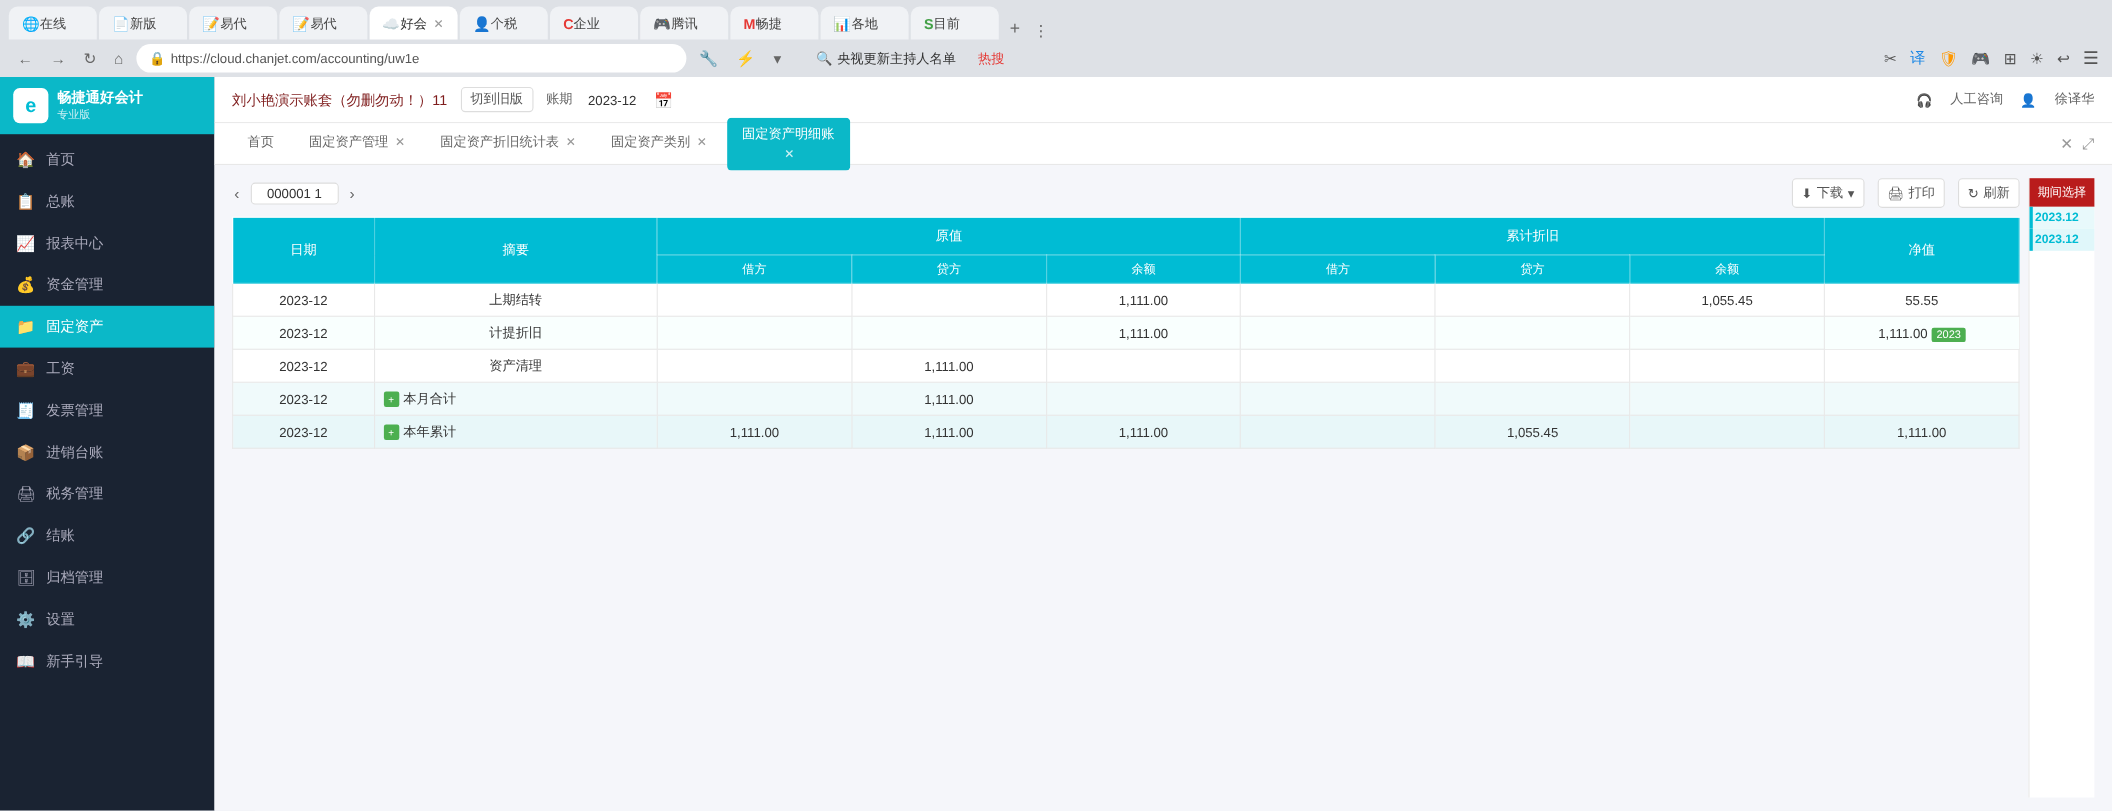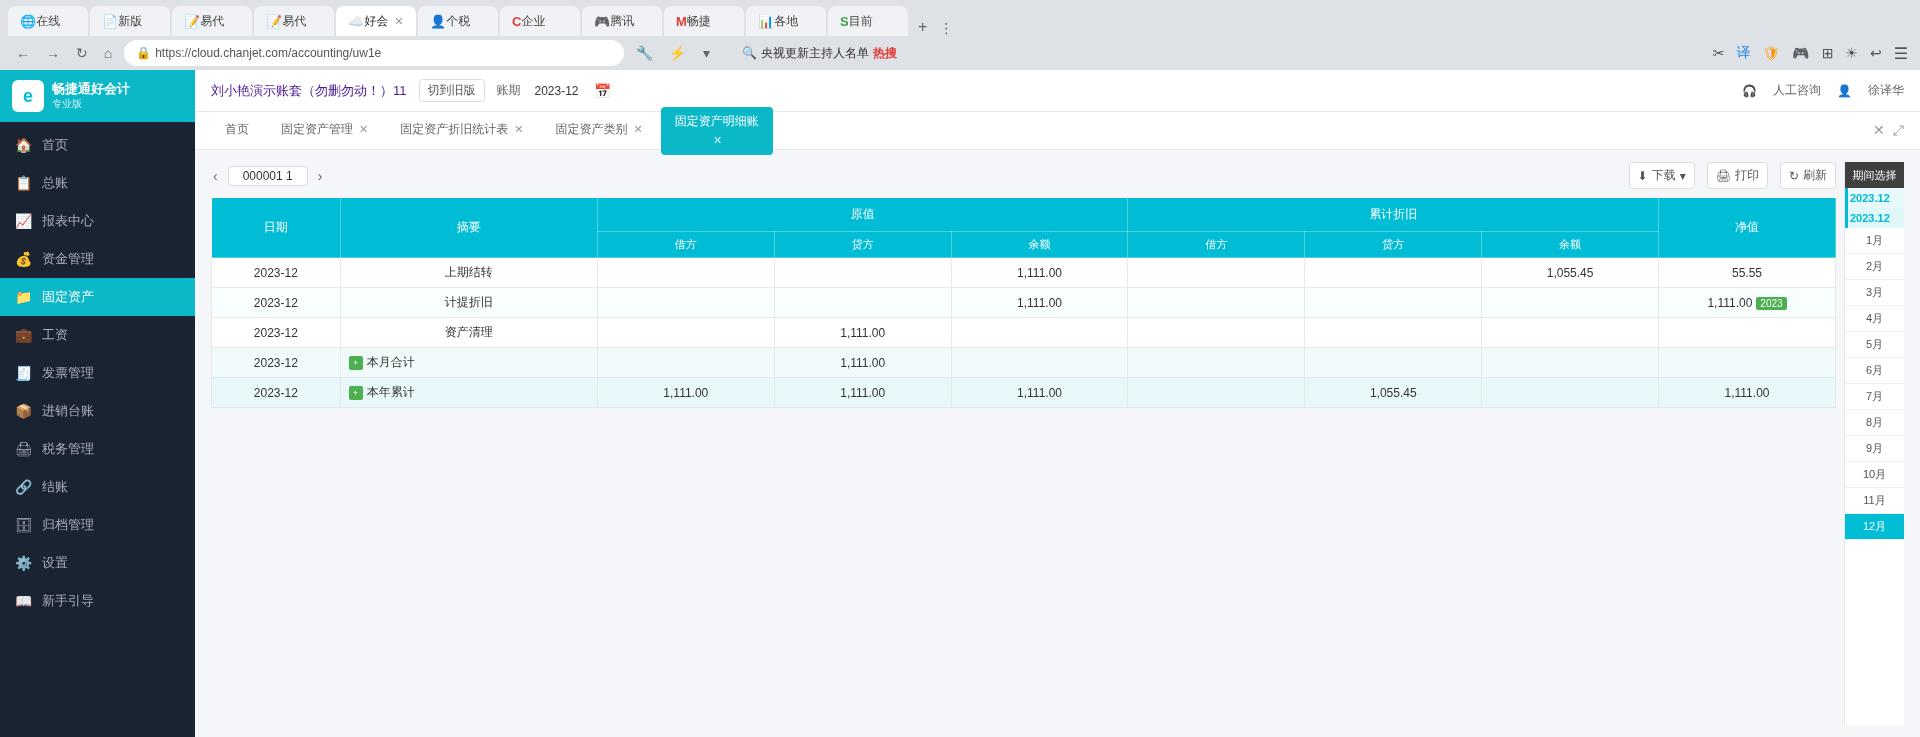--- a/index.html
+++ b/index.html
@@ -32,21 +32,21 @@
     .nav-item { display: flex; align-items: center; padding: 10px 16px; cursor: pointer; color: #aab; font-size: 13px; gap: 10px; }
     .nav-item.active { background: #0bb8c8; color: #fff; }
     .nav-icon { width: 16px; height: 16px; display: flex; align-items: center; justify-content: center; font-size: 14px; }
 
     
     .main-content { flex: 1; background: #f5f6fa; display: flex; flex-direction: column; overflow: hidden; }
 
     
     .top-bar { background: #fff; padding: 0 16px; height: 42px; display: flex; align-items: center; justify-content: space-between; border-bottom: 1px solid #e8e8e8; flex-shrink: 0; }
     .top-bar-left { display: flex; align-items: center; gap: 12px; }
-    .company-name { font-size: 13px; color: #4c1d95; font-weight: 500; }
+    .company-name { font-size: 13px; color: #7f1d1d; font-weight: 500; }
     .switch-btn { background: #fff; border: 1px solid #ddd; border-radius: 4px; padding: 2px 8px; font-size: 12px; color: #555; cursor: pointer; }
     .period-label { font-size: 12px; color: #666; }
     .top-bar-right { display: flex; align-items: center; gap: 16px; font-size: 12px; color: #666; }
 
     
     .page-tabs { display: flex; align-items: center; background: #fff; border-bottom: 1px solid #e8e8e8; padding: 0 16px; height: 38px; flex-shrink: 0; gap: 4px; }
     .page-tab { padding: 6px 14px; font-size: 12px; color: #666; cursor: pointer; border-bottom: 2px solid transparent; white-space: nowrap; display: flex; align-items: center; gap: 4px; }
     .page-tab.active { color: #fff; background: #0bb8c8; border-radius: 4px; flex-direction: column; }
     .page-tab .tab-close { color: #999; font-size: 11px; margin-left: 2px; }
     .page-tab.active .tab-close { color: rgba(255,255,255,0.8); }
@@ -74,21 +74,21 @@
     .col-credit { width: 110px; }
     .col-balance { width: 110px; }
     .col-net { width: 110px; margin-top: 36px; }
     .row-subtotal td { background: #f0fafb !important; }
     .row-total td { background: #e8f7f9 !important; font-weight: 500; }
     .summary-with-icon { display: flex; align-items: center; gap: 4px; }
     .summary-icon { width: 14px; height: 14px; background: #4caf50; border-radius: 2px; display: inline-flex; align-items: center; justify-content: center; color: #fff; font-size: 9px; flex-shrink: 0; }
 
     
     .period-sidebar { width: 60px; background: #fff; border-left: 1px solid #e8e8e8; display: flex; flex-direction: column; flex-shrink: 0; }
-    .period-title { background: #404040; color: #fff; text-align: center; padding: 6px 0; font-size: 11px; line-height: 1.3; }
+    .period-title { background: #b91c1c; color: #fff; text-align: center; padding: 6px 0; font-size: 11px; line-height: 1.3; }
     .period-selected { background: #e8f9fb; border-left: 3px solid #00bcd4; padding: 4px 2px; font-size: 11px; color: #00bcd4; font-weight: bold; }
     .period-month { text-align: center; padding: 5px 2px; font-size: 11px; color: #555; cursor: pointer; border-bottom: 1px solid #f0f0f0; }
     .period-month.highlighted { background: #00bcd4; color: #fff; }
     .subheader-row th { background: #00bcd4; padding: 5px 6px; font-size: 11px; }
   </style>
 </head>
 <body>
 
 <div class="browser-chrome">
 
@@ -150,21 +150,21 @@
     <div class="url-bar">
       <span class="lock-icon">🔒</span>
       <span>https://cloud.chanjet.com/accounting/uw1e</span>
     </div>
     <span class="nav-btn">🔧</span>
     <span class="nav-btn">⚡</span>
     <span class="nav-btn">▾</span>
     <div class="search-area">
       <span>🔍</span>
       <span style="margin-left:4px;">央视更新主持人名单</span>
-      <span class="hot-search" style="margin-left:4px;color:#e53935;font-weight:bold;">热搜</span>
+      <span class="hot-search" style="margin-left:20px;color:#e53935;font-weight:normal;">热搜</span>
     </div>
     <div class="browser-tools">
       <span style="cursor:pointer;">✂</span>
       <span style="cursor:pointer;color:#1e88e5;">译</span>
       <span style="cursor:pointer;color:#ff9800;">🛡</span>
       <span style="cursor:pointer;color:#f44336;">🎮</span>
       <span style="cursor:pointer;">⊞</span>
       <span style="cursor:pointer;">☀</span>
       <span style="cursor:pointer;">↩</span>
       <span style="cursor:pointer;font-size:16px;">☰</span>
@@ -397,30 +397,16 @@
     <td>1,111.00</td>
   </tr>
             </tbody>
         </table>
       </div>
 
       <div class="period-sidebar">
         <div class="period-title">期间选择</div>
         <div class="period-selected">2023.12</div>
         <div class="period-selected" style="background:#e0f7fa;">2023.12</div>
-        <div id="period-months-container">
-            <div class="period-month">1月</div>
-            <div class="period-month">2月</div>
-            <div class="period-month">3月</div>
-            <div class="period-month">4月</div>
-            <div class="period-month">5月</div>
-            <div class="period-month">6月</div>
-            <div class="period-month">7月</div>
-            <div class="period-month">8月</div>
-            <div class="period-month">9月</div>
-            <div class="period-month">10月</div>
-            <div class="period-month">11月</div>
-            <div class="period-month highlighted">12月</div>
-          </div>
       </div>
     </div>
   </div>
 </div>
 
 </body></html>

